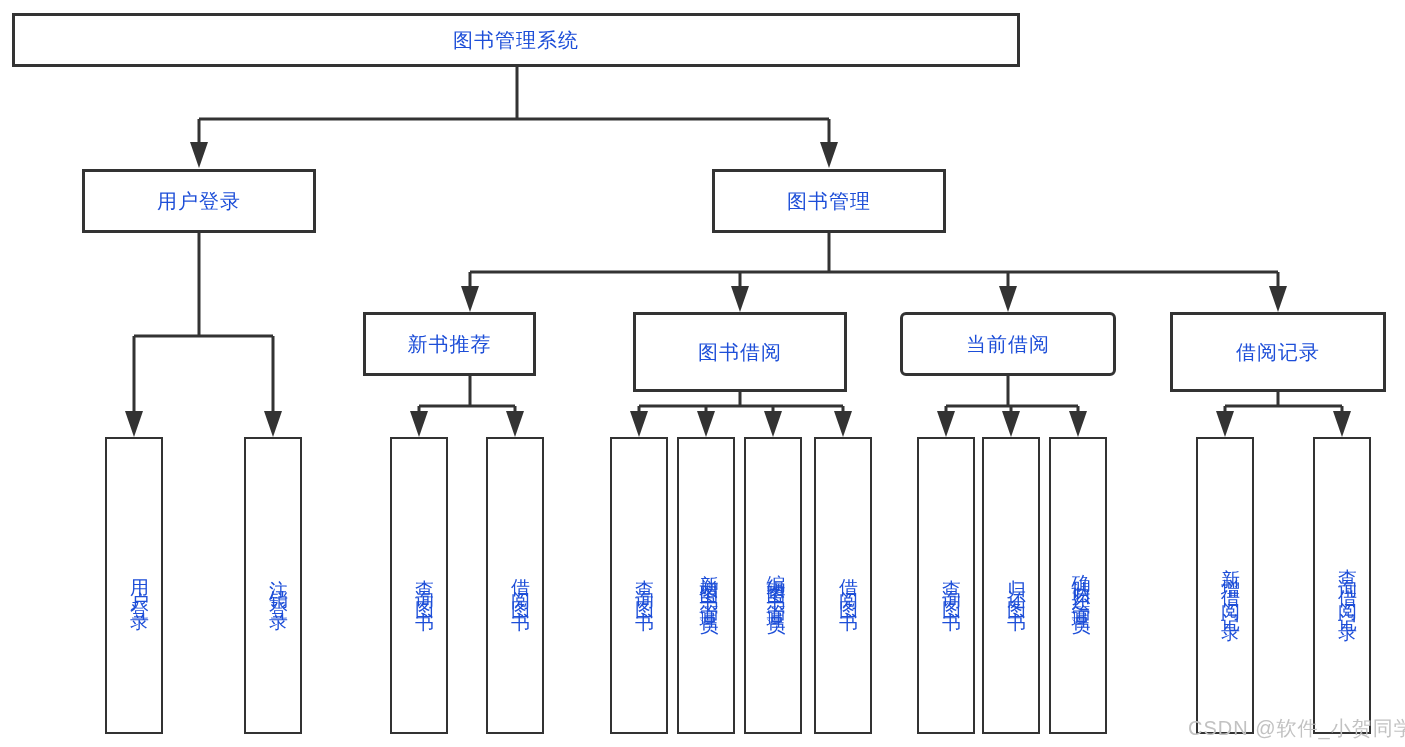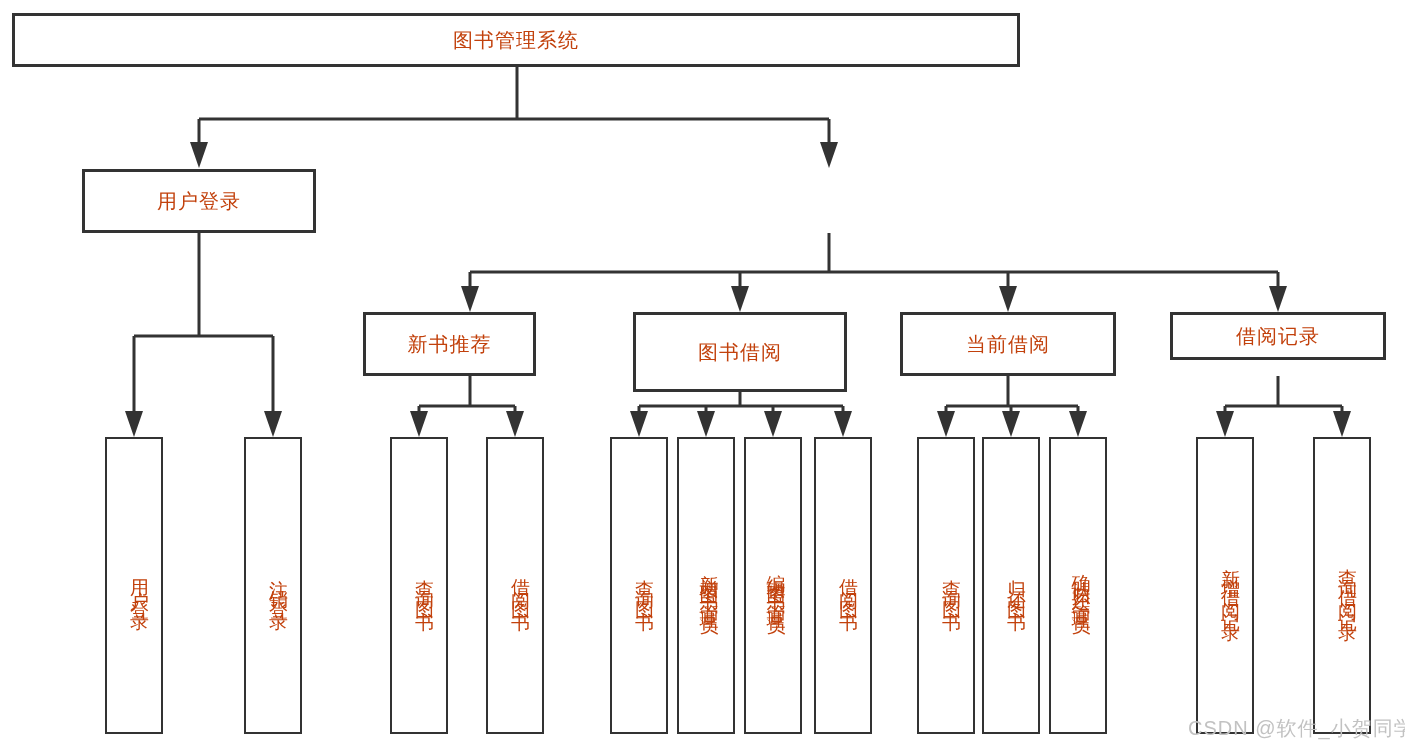--- a/index.html
+++ b/index.html
@@ -14,21 +14,21 @@
   .connectors {
     position: absolute;
     left: 0; top: 0;
     z-index: 1;
   }
   .node {
     position: absolute;
     box-sizing: border-box;
     background: #ffffff;
     border: 3px solid #333333;
-    color: #c2410c;
+    color: #1d4ed8;
     z-index: 2;
     display: flex;
     align-items: center;
     justify-content: center;
   }
   .h {
     font-size: 20px;
     letter-spacing: 1px;
   }
   .v {
@@ -95,25 +95,26 @@
       <polygon points="1002,411 1020,411 1011,437"></polygon>
       <polygon points="1069,411 1087,411 1078,437"></polygon>
       <polygon points="1216,411 1234,411 1225,437"></polygon>
       <polygon points="1333,411 1351,411 1342,437"></polygon>
     </g>
   </svg>
 
   <div class="node h" style="left:12px; top:13px; width:1008px; height:54px;">图书管理系统</div>
 
   <div class="node h" style="left:82px; top:169px; width:234px; height:64px;">用户登录</div>
+  <div class="node h" style="left:712px; top:169px; width:234px; height:64px;">图书管理</div>
 
   <div class="node h" style="left:363px; top:312px; width:173px; height:64px;">新书推荐</div>
   <div class="node h" style="left:633px; top:312px; width:214px; height:80px;">图书借阅</div>
-  <div class="node h" style="left:900px; top:312px; width:216px; height:64px;">当前借阅</div>
-  <div class="node h" style="left:1170px; top:312px; width:216px; height:48px;">借阅记录</div>
+  <div class="node h" style="left:900px; top:312px; width:216px; height:64px;border-radius:6px;">当前借阅</div>
+  <div class="node h" style="left:1170px; top:312px; width:216px; height:80px;">借阅记录</div>
 
   <div class="node v" style="left:105px; top:437px; width:58px; height:297px;">用户登录</div>
   <div class="node v" style="left:244px; top:437px; width:58px; height:297px;">注销登录</div>
 
   <div class="node v" style="left:390px; top:437px; width:58px; height:297px;">查询图书</div>
   <div class="node v" style="left:486px; top:437px; width:58px; height:297px;">借阅图书</div>
 
   <div class="node v" style="left:610px; top:437px; width:58px; height:297px;">查询图书</div>
   <div class="node v tight" style="left:677px; top:437px; width:58px; height:297px;">新增图书（管理员）</div>
   <div class="node v tight" style="left:744px; top:437px; width:58px; height:297px;">编辑图书（管理员）</div>

